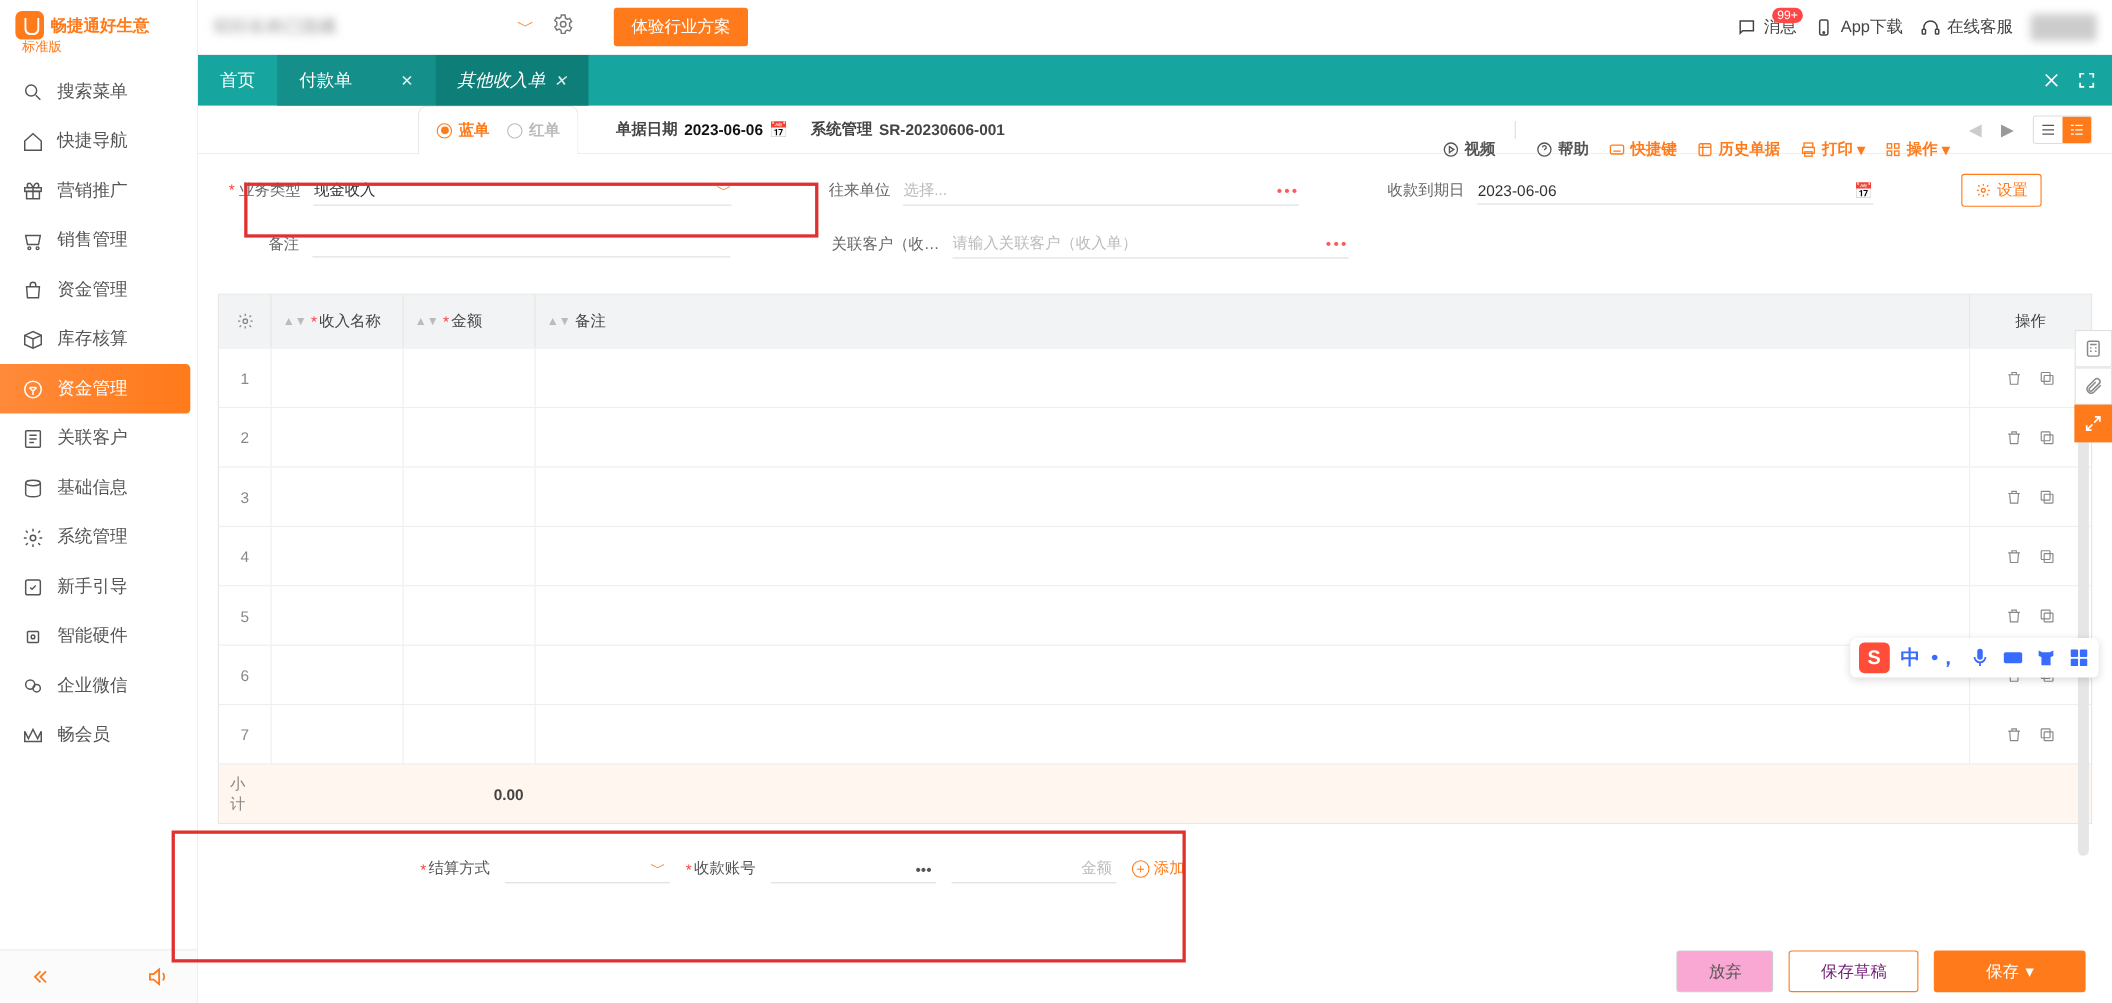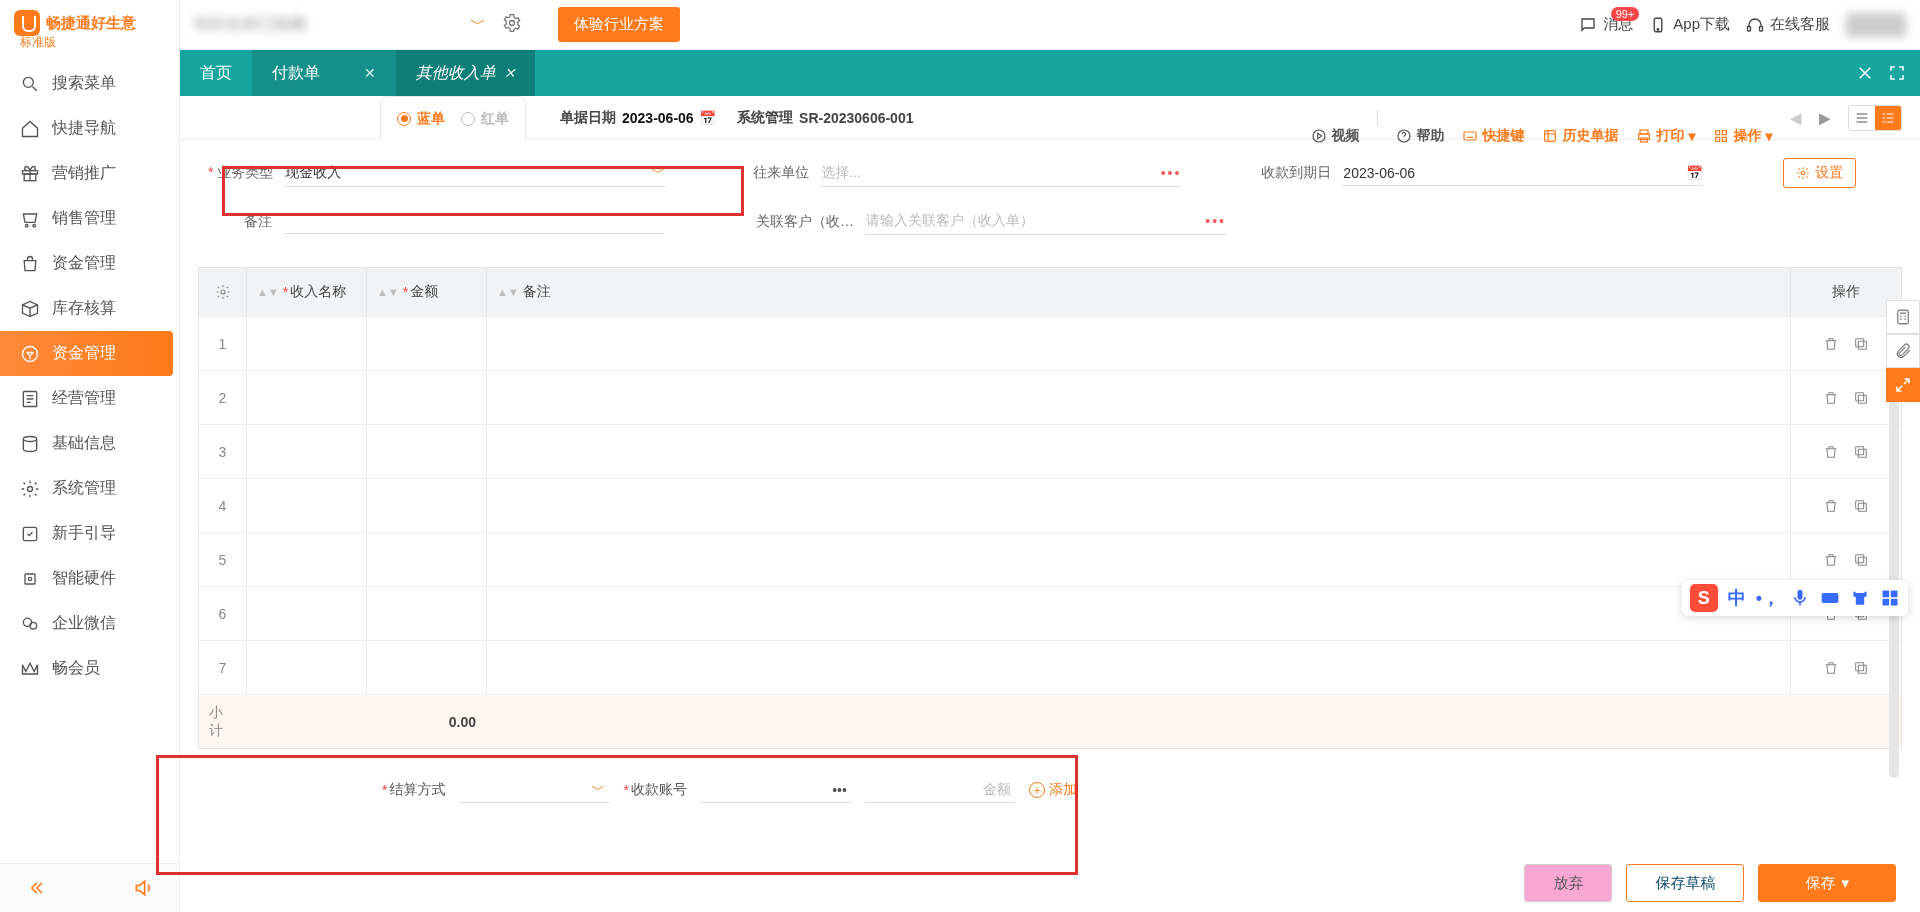--- a/index.html
+++ b/index.html
@@ -110,21 +110,21 @@
 .settle-row .line { border-bottom:1px solid #ddd; min-width:150px; height:26px; display:flex; align-items:center; justify-content:flex-end; color:#bbb; padding-right:4px; }
 .settle-row .line.wider { min-width:150px; }
 .settle-row .chev { color:#ff7a1a; }
 .add-link { display:flex; align-items:center; gap:4px; color:#ff7a1a; cursor:pointer; }
 .add-link .plus { width:16px;height:16px;border:1.5px solid #ff7a1a;border-radius:50%;display:inline-flex;align-items:center;justify-content:center;font-size:12px;line-height:1; }
 
 
 .footer { position:absolute; bottom:10px; right:24px; display:flex; gap:14px; }
 .btn { height:38px; padding:0 28px; font-size:15px; border-radius:3px; cursor:pointer; display:flex; align-items:center; gap:6px; }
 .btn.ghost { background:#f9a8d4; border:1px solid #ccc; color:#555; }
-.btn.outline { background:#fff; border:1px solid #ff7a1a; color:#0c4a6e; }
+.btn.outline { background:#fff; border:1px solid #ff7a1a; color:#701a75; }
 .btn.primary { background:#ff7a1a; border:1px solid #ff7a1a; color:#fff; padding:0 46px; }
 
 
 .edge-tools { position:absolute; right:0; top:300px; display:flex; flex-direction:column; }
 .edge-tools .et { width:34px; height:34px; background:#fff; border:1px solid #e0e0e0; display:flex; align-items:center; justify-content:center; color:#888; }
 .edge-tools .et.active { background:#ff7a1a; color:#fff; border-color:#ff7a1a; }
 
 
 .ime-bar { position:absolute; right:12px; top:580px; display:flex; align-items:center; gap:10px; background:#fff; padding:4px 8px; border-radius:6px; box-shadow:0 2px 8px rgba(0,0,0,.15); }
 .ime-bar .s-logo { width:28px;height:28px;background:#ff4d3a;color:#fff;border-radius:5px;display:flex;align-items:center;justify-content:center;font-weight:700;font-size:18px; }
@@ -193,21 +193,21 @@
             <circle cx="12" cy="12" r="9"></circle>
             <path d="M8 10l4 4 4-4M12 14v4M9 10h6"></path>
           </svg>
         <span>资金管理</span>
       </div>
       <div class="side-item">
         <svg viewBox="0 0 24 24">
             <rect x="4" y="3" width="16" height="18" rx="1"></rect>
             <path d="M8 8h8M8 12h8M8 16h5"></path>
           </svg>
-        <span>经营管理</span>
+        <span>关联客户</span>
       </div>
       <div class="side-item">
         <svg viewBox="0 0 24 24">
             <ellipse cx="12" cy="6" rx="8" ry="3"></ellipse>
             <path d="M4 6v12c0 1.7 3.6 3 8 3s8-1.3 8-3V6"></path>
           </svg>
         <span>基础信息</span>
       </div>
       <div class="side-item">
         <svg viewBox="0 0 24 24">

